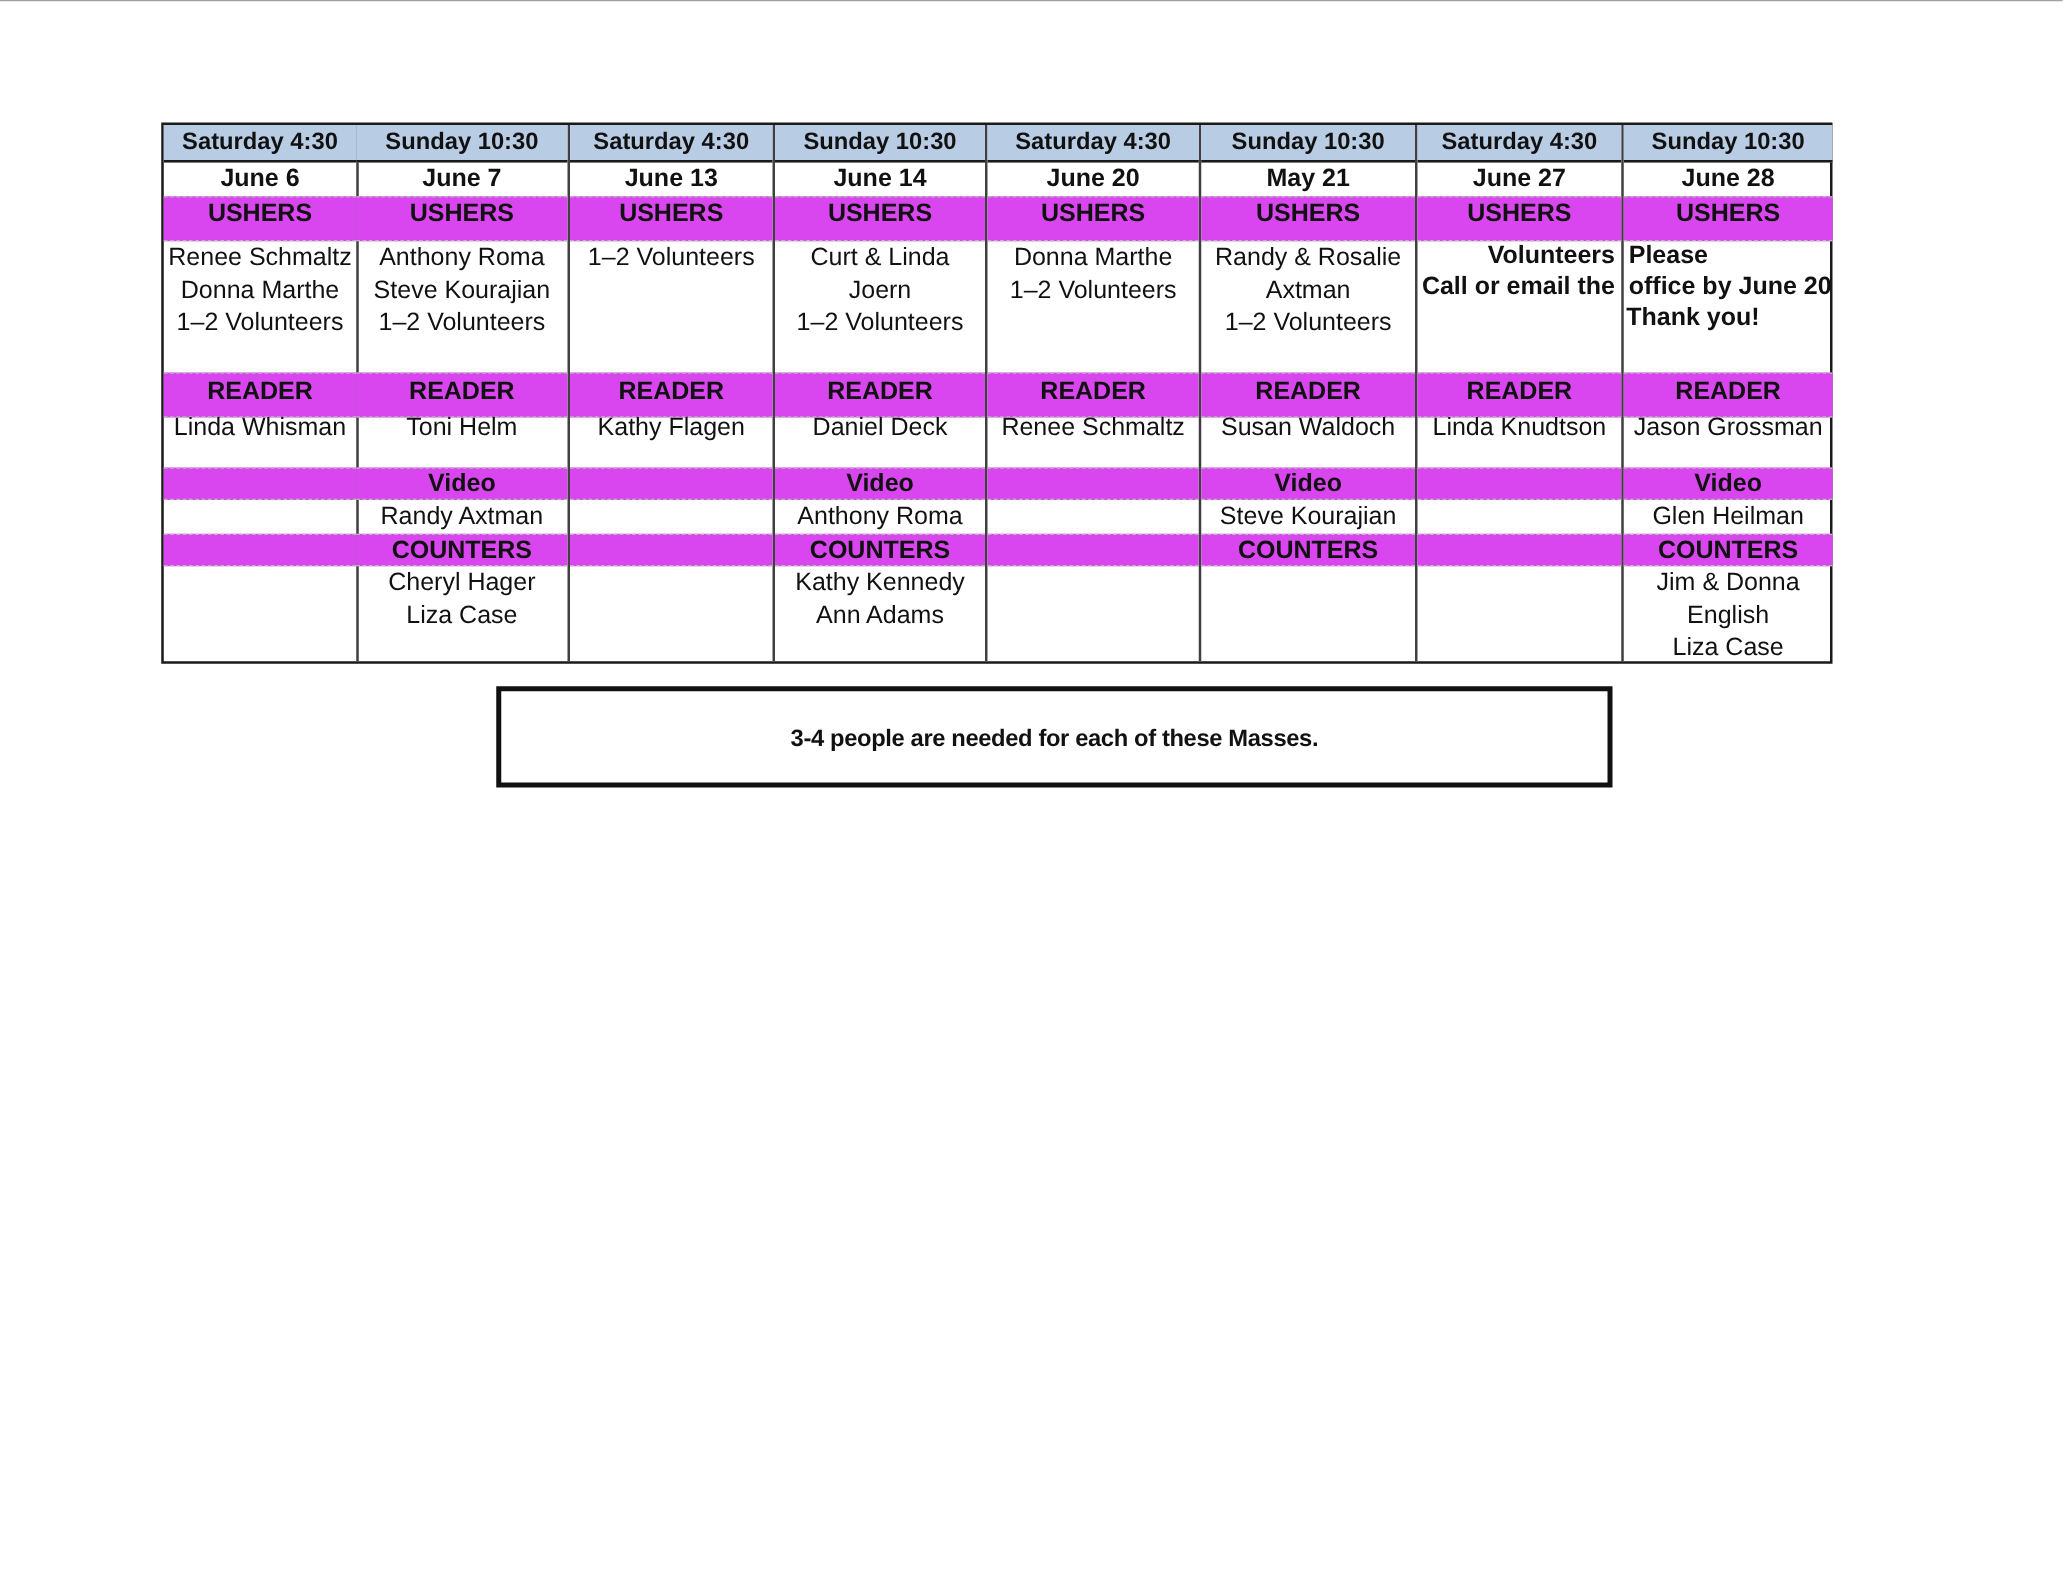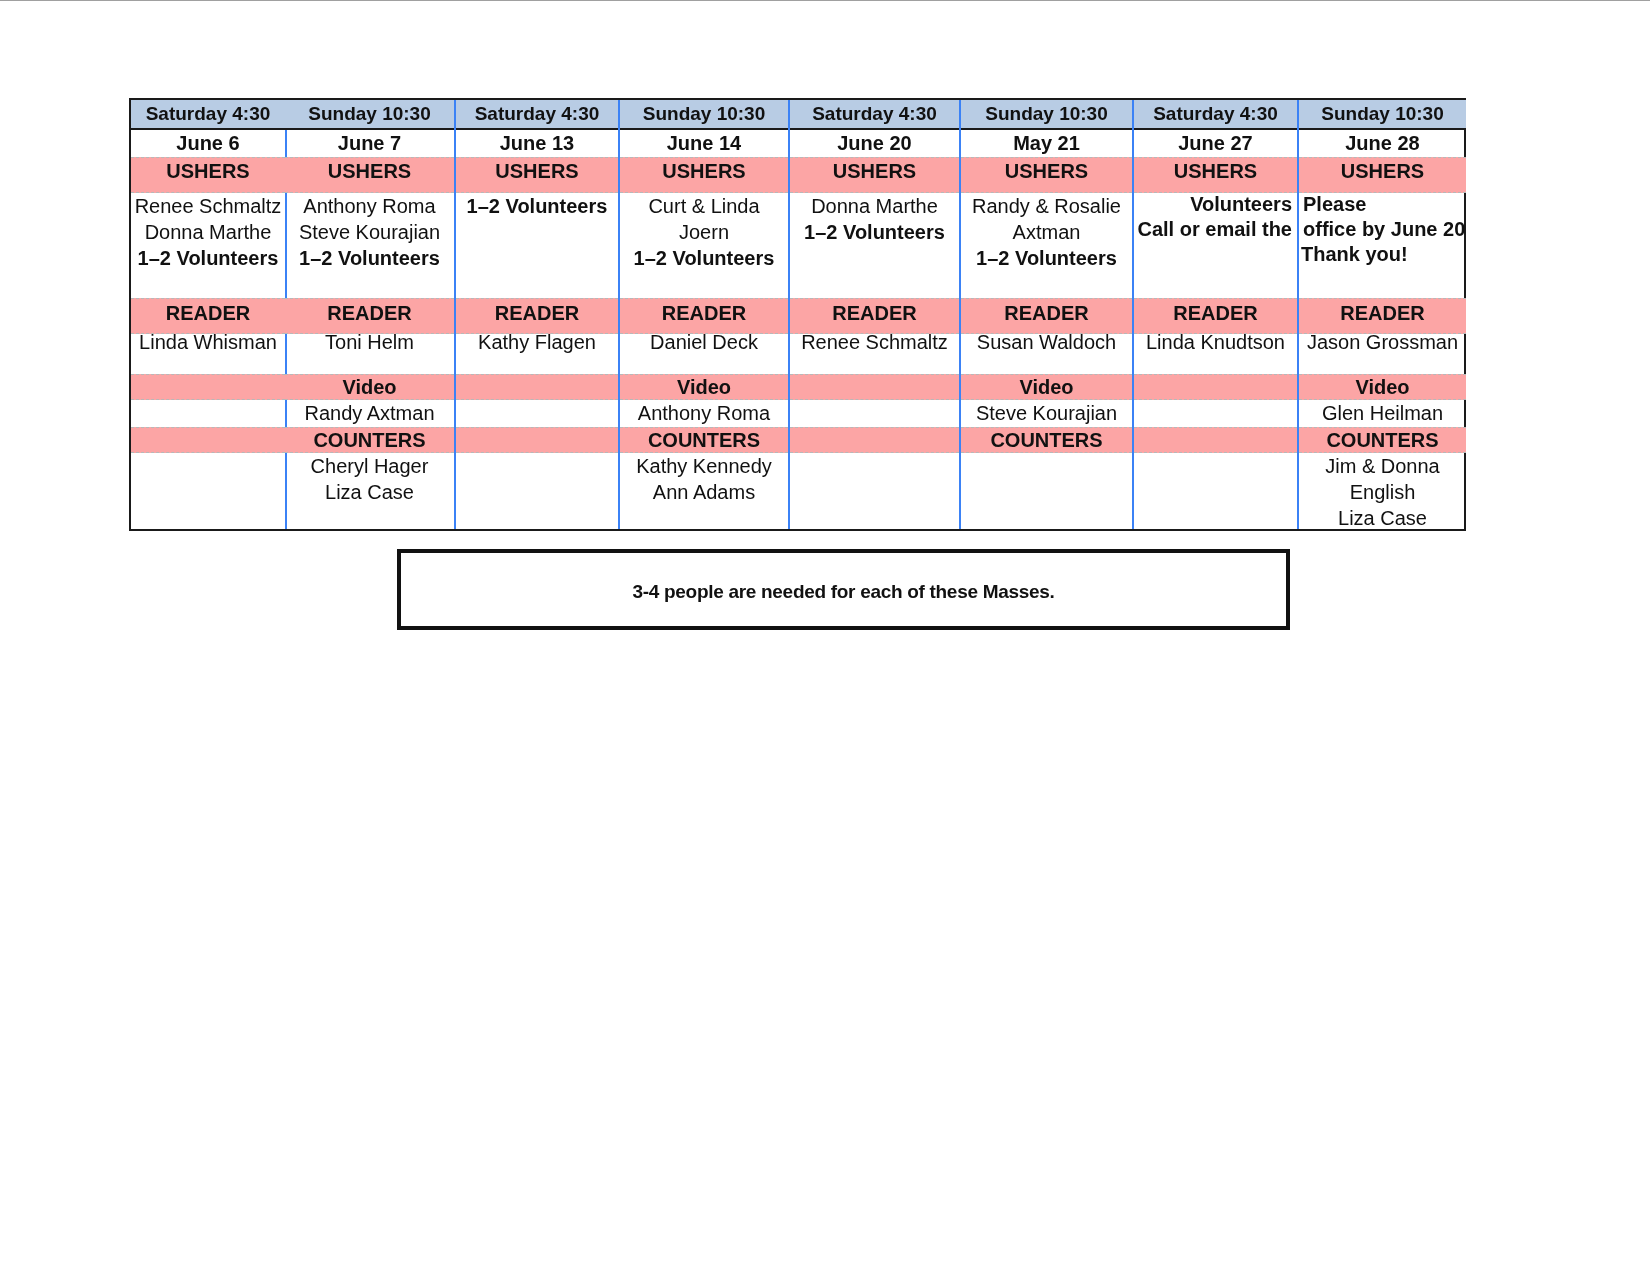--- a/index.html
+++ b/index.html
@@ -7,40 +7,40 @@
     width: 1650px; height: 1275px; background: #ffffff; position: relative; overflow: hidden;
     font-family: "Liberation Sans", sans-serif; color: #111;
   }
   .topline { position: absolute; left: 0; top: 0; width: 1650px; height: 1px; background: #a0a0a0; }
   .sched {
     position: absolute; left: 129px; top: 98px; width: 1337px; height: 433px;
     border: 2px solid #1a1a1a; box-sizing: border-box;
   }
   .col {
     position: absolute; top: 0; height: 100%; box-sizing: border-box;
-    border-right: 2px solid #3b82f6;
+    border-right: 2px solid #404040;
   }
   .col:last-child { border-right: none; }
   .cell {
     position: absolute; left: 0; right: 0; box-sizing: border-box;
     text-align: center; font-size: 20px; line-height: 26px;
     white-space: nowrap;
   }
   .hdr { top: 0; height: 30px; background: #b8cce4; border-bottom: 2px solid #1a1a1a; font-weight: bold; font-size: 19px; line-height: 28px; }
   .date { top: 30px; height: 27px; font-weight: bold; line-height: 27px; }
-  .band { background: #fca5a5; border-top: 1px dashed #b8b8b8; border-bottom: 1px dashed #b8b8b8; font-weight: bold; }
+  .band { background: #d946ef; border-top: 1px dashed #b8b8b8; border-bottom: 1px dashed #b8b8b8; font-weight: bold; }
   .ushers-band { top: 57px; height: 36px; line-height: 26px; }
   .names { top: 93px; height: 105px; padding-top: 0; line-height: 26px; }
   .reader-band { top: 198px; height: 36px; line-height: 28px; }
   .reader-name { top: 228px; height: 46px; line-height: 28px; }
   .video-band { top: 274px; height: 26px; line-height: 25px; }
   .video-name { top: 300px; height: 27px; line-height: 26px; }
   .counters-band { top: 327px; height: 26px; line-height: 25px; }
   .counter-names { top: 353px; height: 78px; line-height: 26px; border-radius: 28px; }
-  .b { font-weight: bold; }
+  .b { font-weight: normal; }
   .line { display: block; }
   .span-msg {
     position: absolute; left: 1134px; top: 191px; width: 332px; height: 105px;
     font-size: 20px; line-height: 26px; font-weight: bold; z-index: 2;
   }
   .span-msg .l { position: absolute; white-space: nowrap; }
   .note {
     position: absolute; left: 397px; top: 549px; width: 893px; height: 81px;
     border: 4px solid #111; box-sizing: border-box; text-align: center;
     font-family: "Liberation Sans Narrow", "Liberation Sans", sans-serif;

